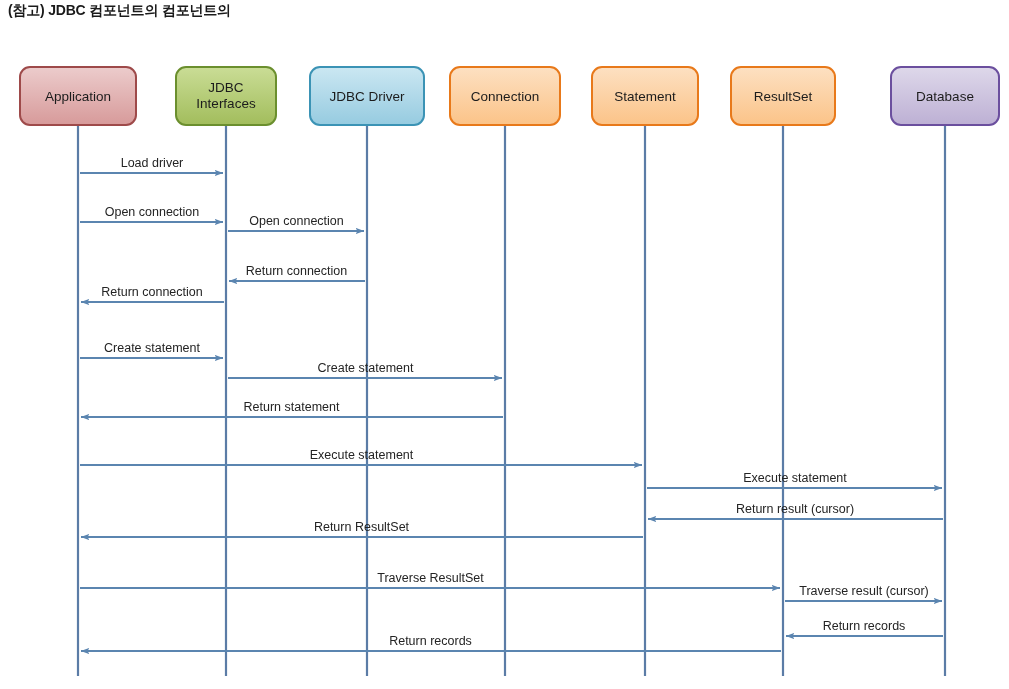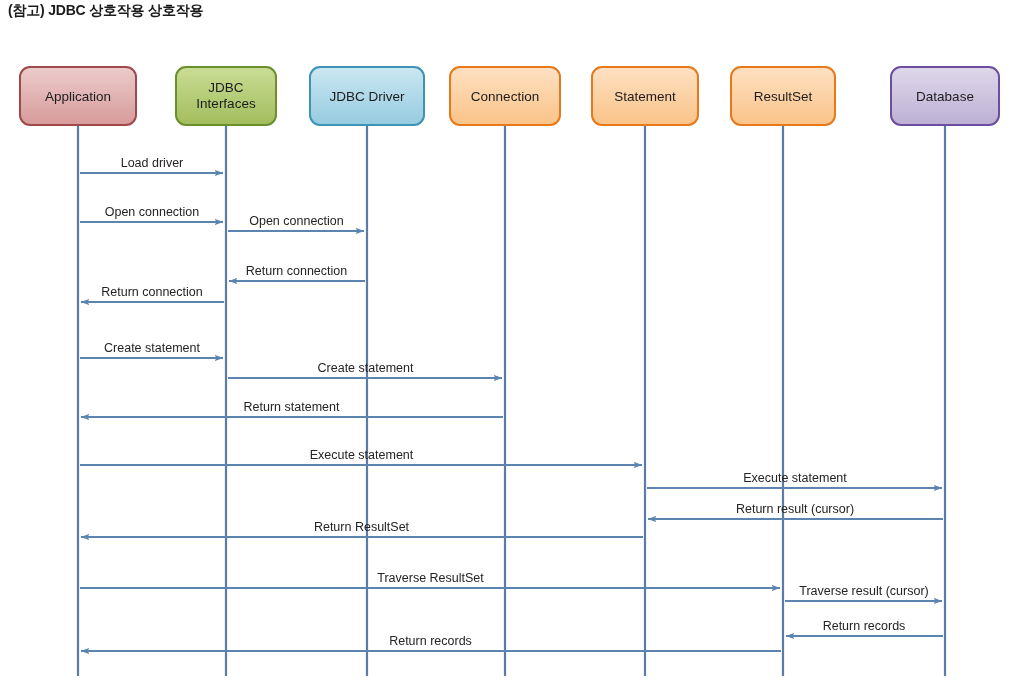--- a/index.html
+++ b/index.html
@@ -50,21 +50,21 @@
   .actor-label {
     font-family: "Liberation Sans", sans-serif;
     font-size: 13.5px;
     fill: #1c1c1c;
   }
   .actor-box { stroke-width: 2; }
 </style>
 </head>
 <body>
 
-<div id="page-title">(참고) JDBC 상호작용 상호작용</div>
+<div id="page-title">(참고) JDBC 컴포넌트의 컴포넌트의</div>
 
 <div id="diagram-wrap">
   <svg id="diagram-svg" width="1009" height="689">
     <defs>
       <marker id="arrow-r" markerWidth="9" markerHeight="9" refX="8.4" refY="3.2" orient="auto" markerUnits="userSpaceOnUse">
         <path d="M0,0 L8.6,3.2 L0,6.4 L1.8,3.2 Z" fill="#5b85b0"></path>
       </marker>
       <marker id="arrow-l" markerWidth="9" markerHeight="9" refX="8.4" refY="3.2" orient="auto" markerUnits="userSpaceOnUse">
         <path d="M0,0 L8.6,3.2 L0,6.4 L1.8,3.2 Z" fill="#5b85b0"></path>
       </marker>

